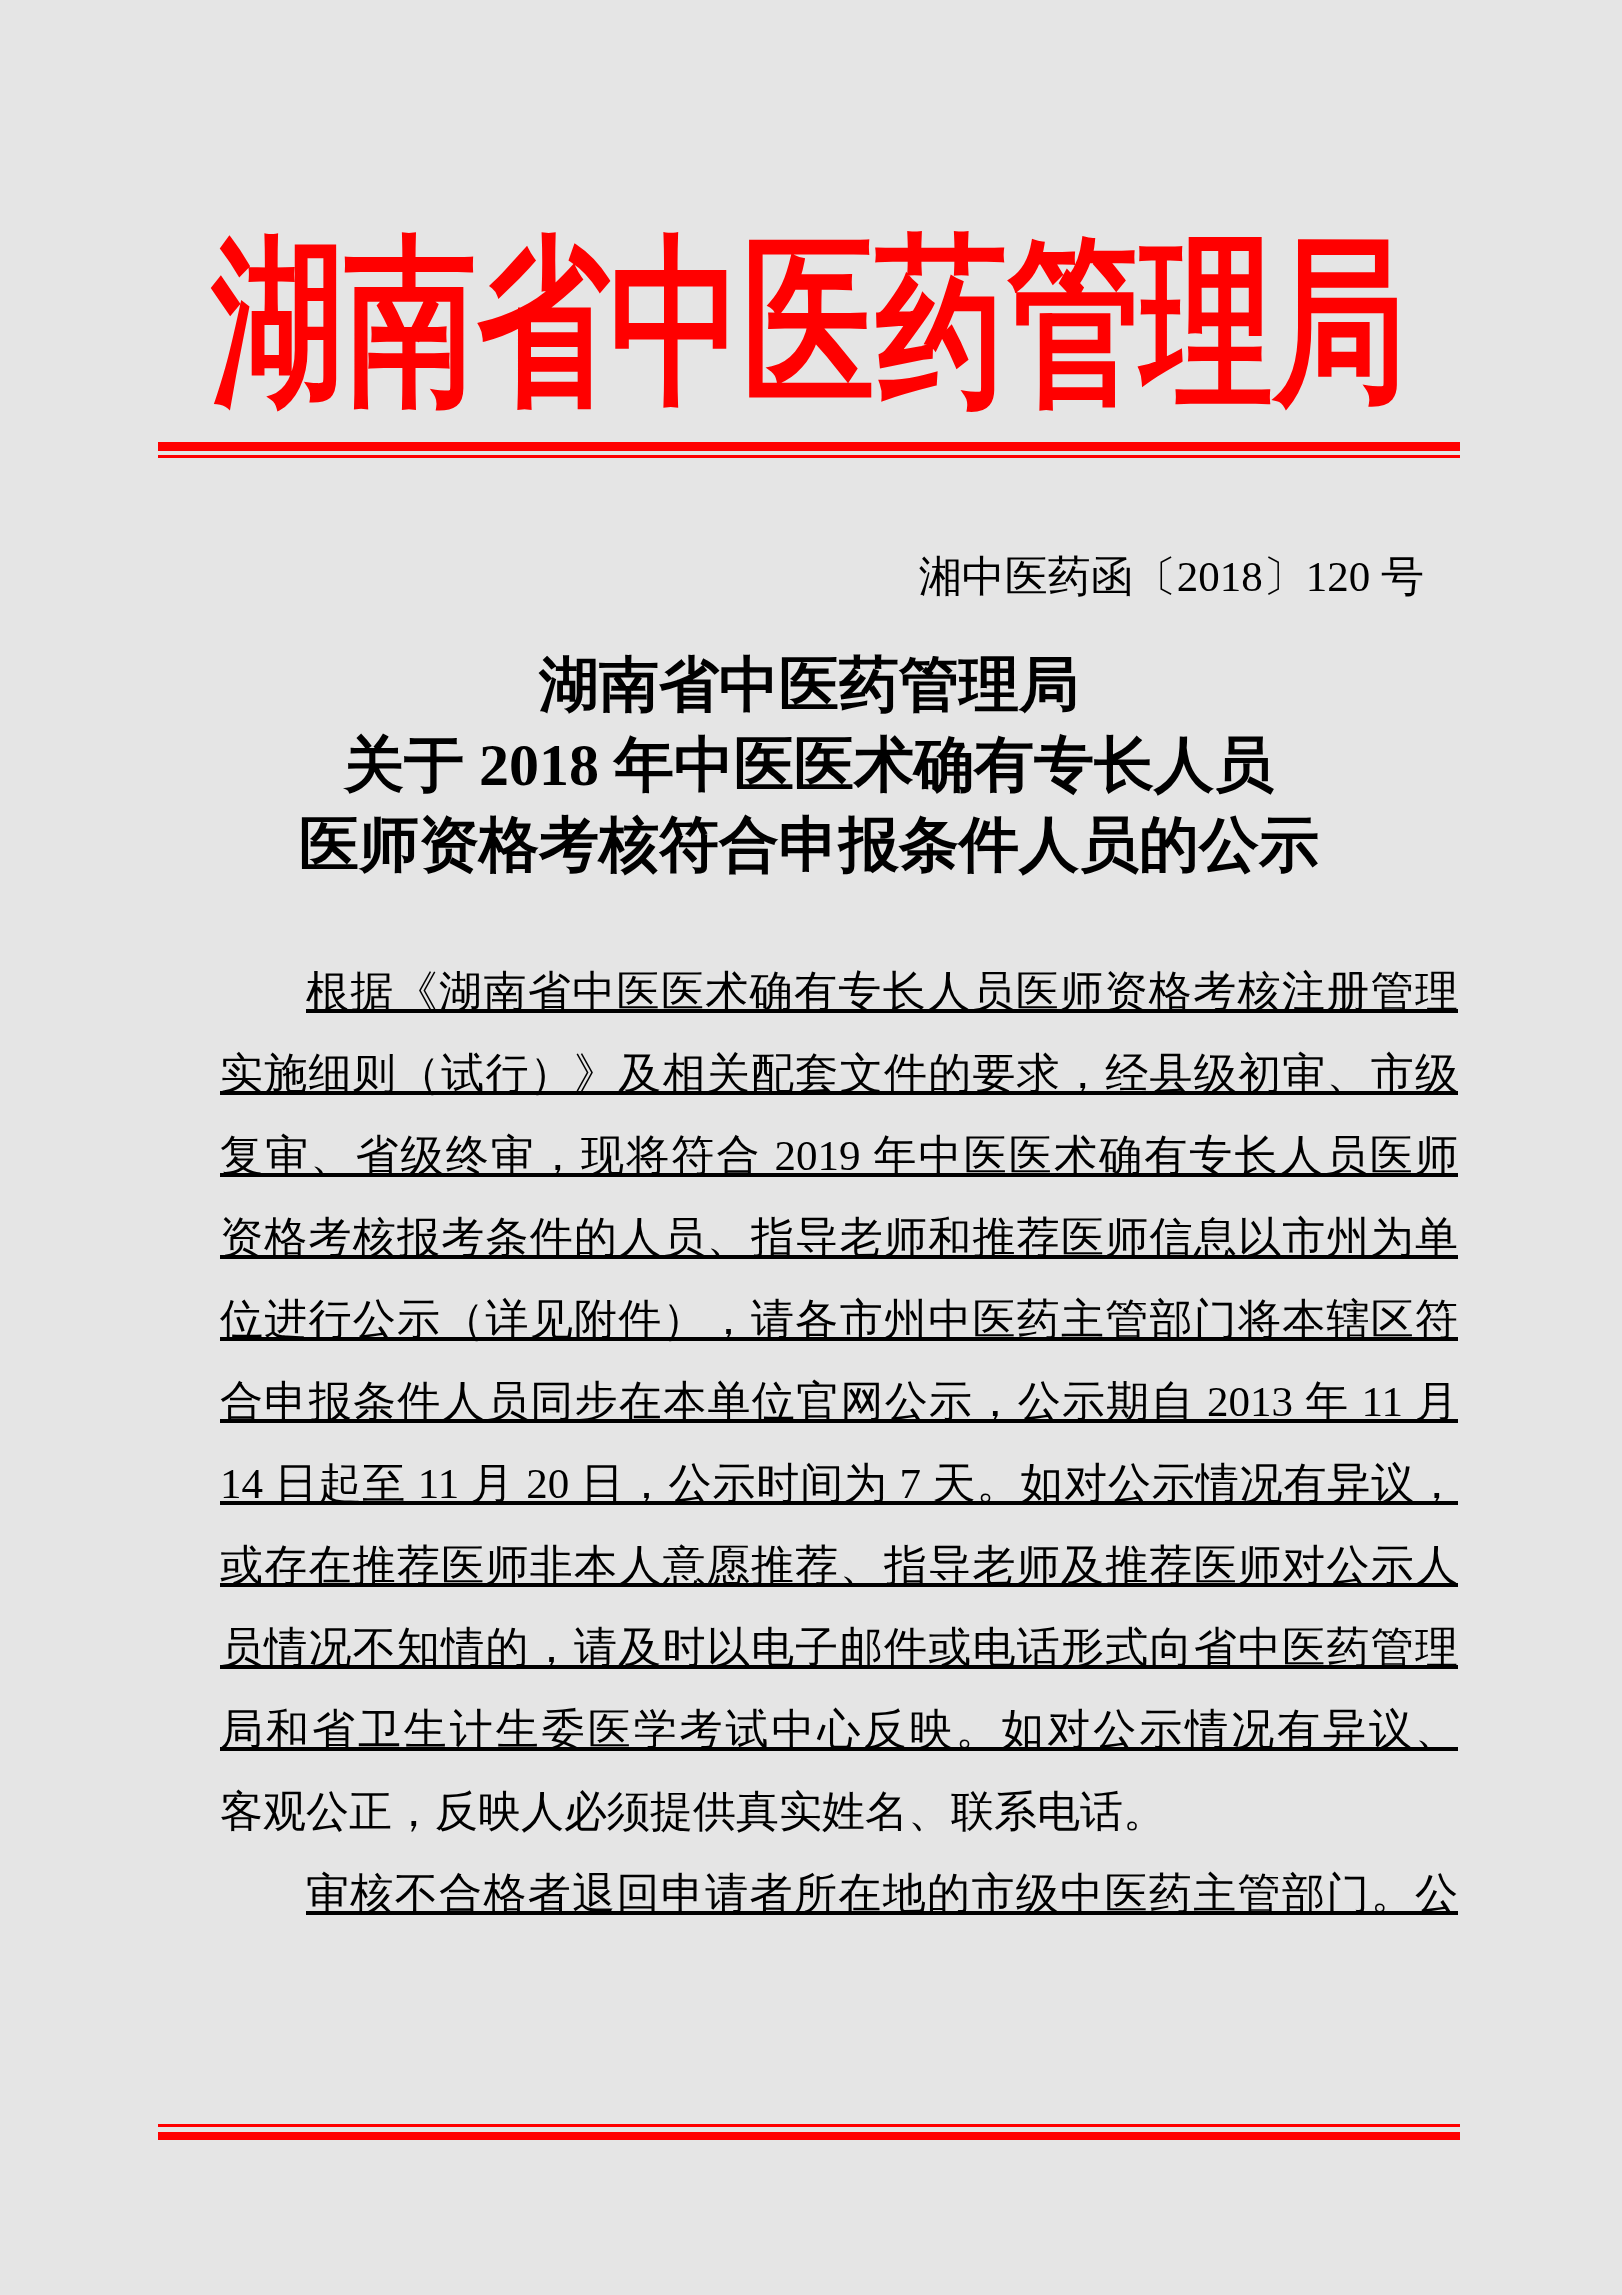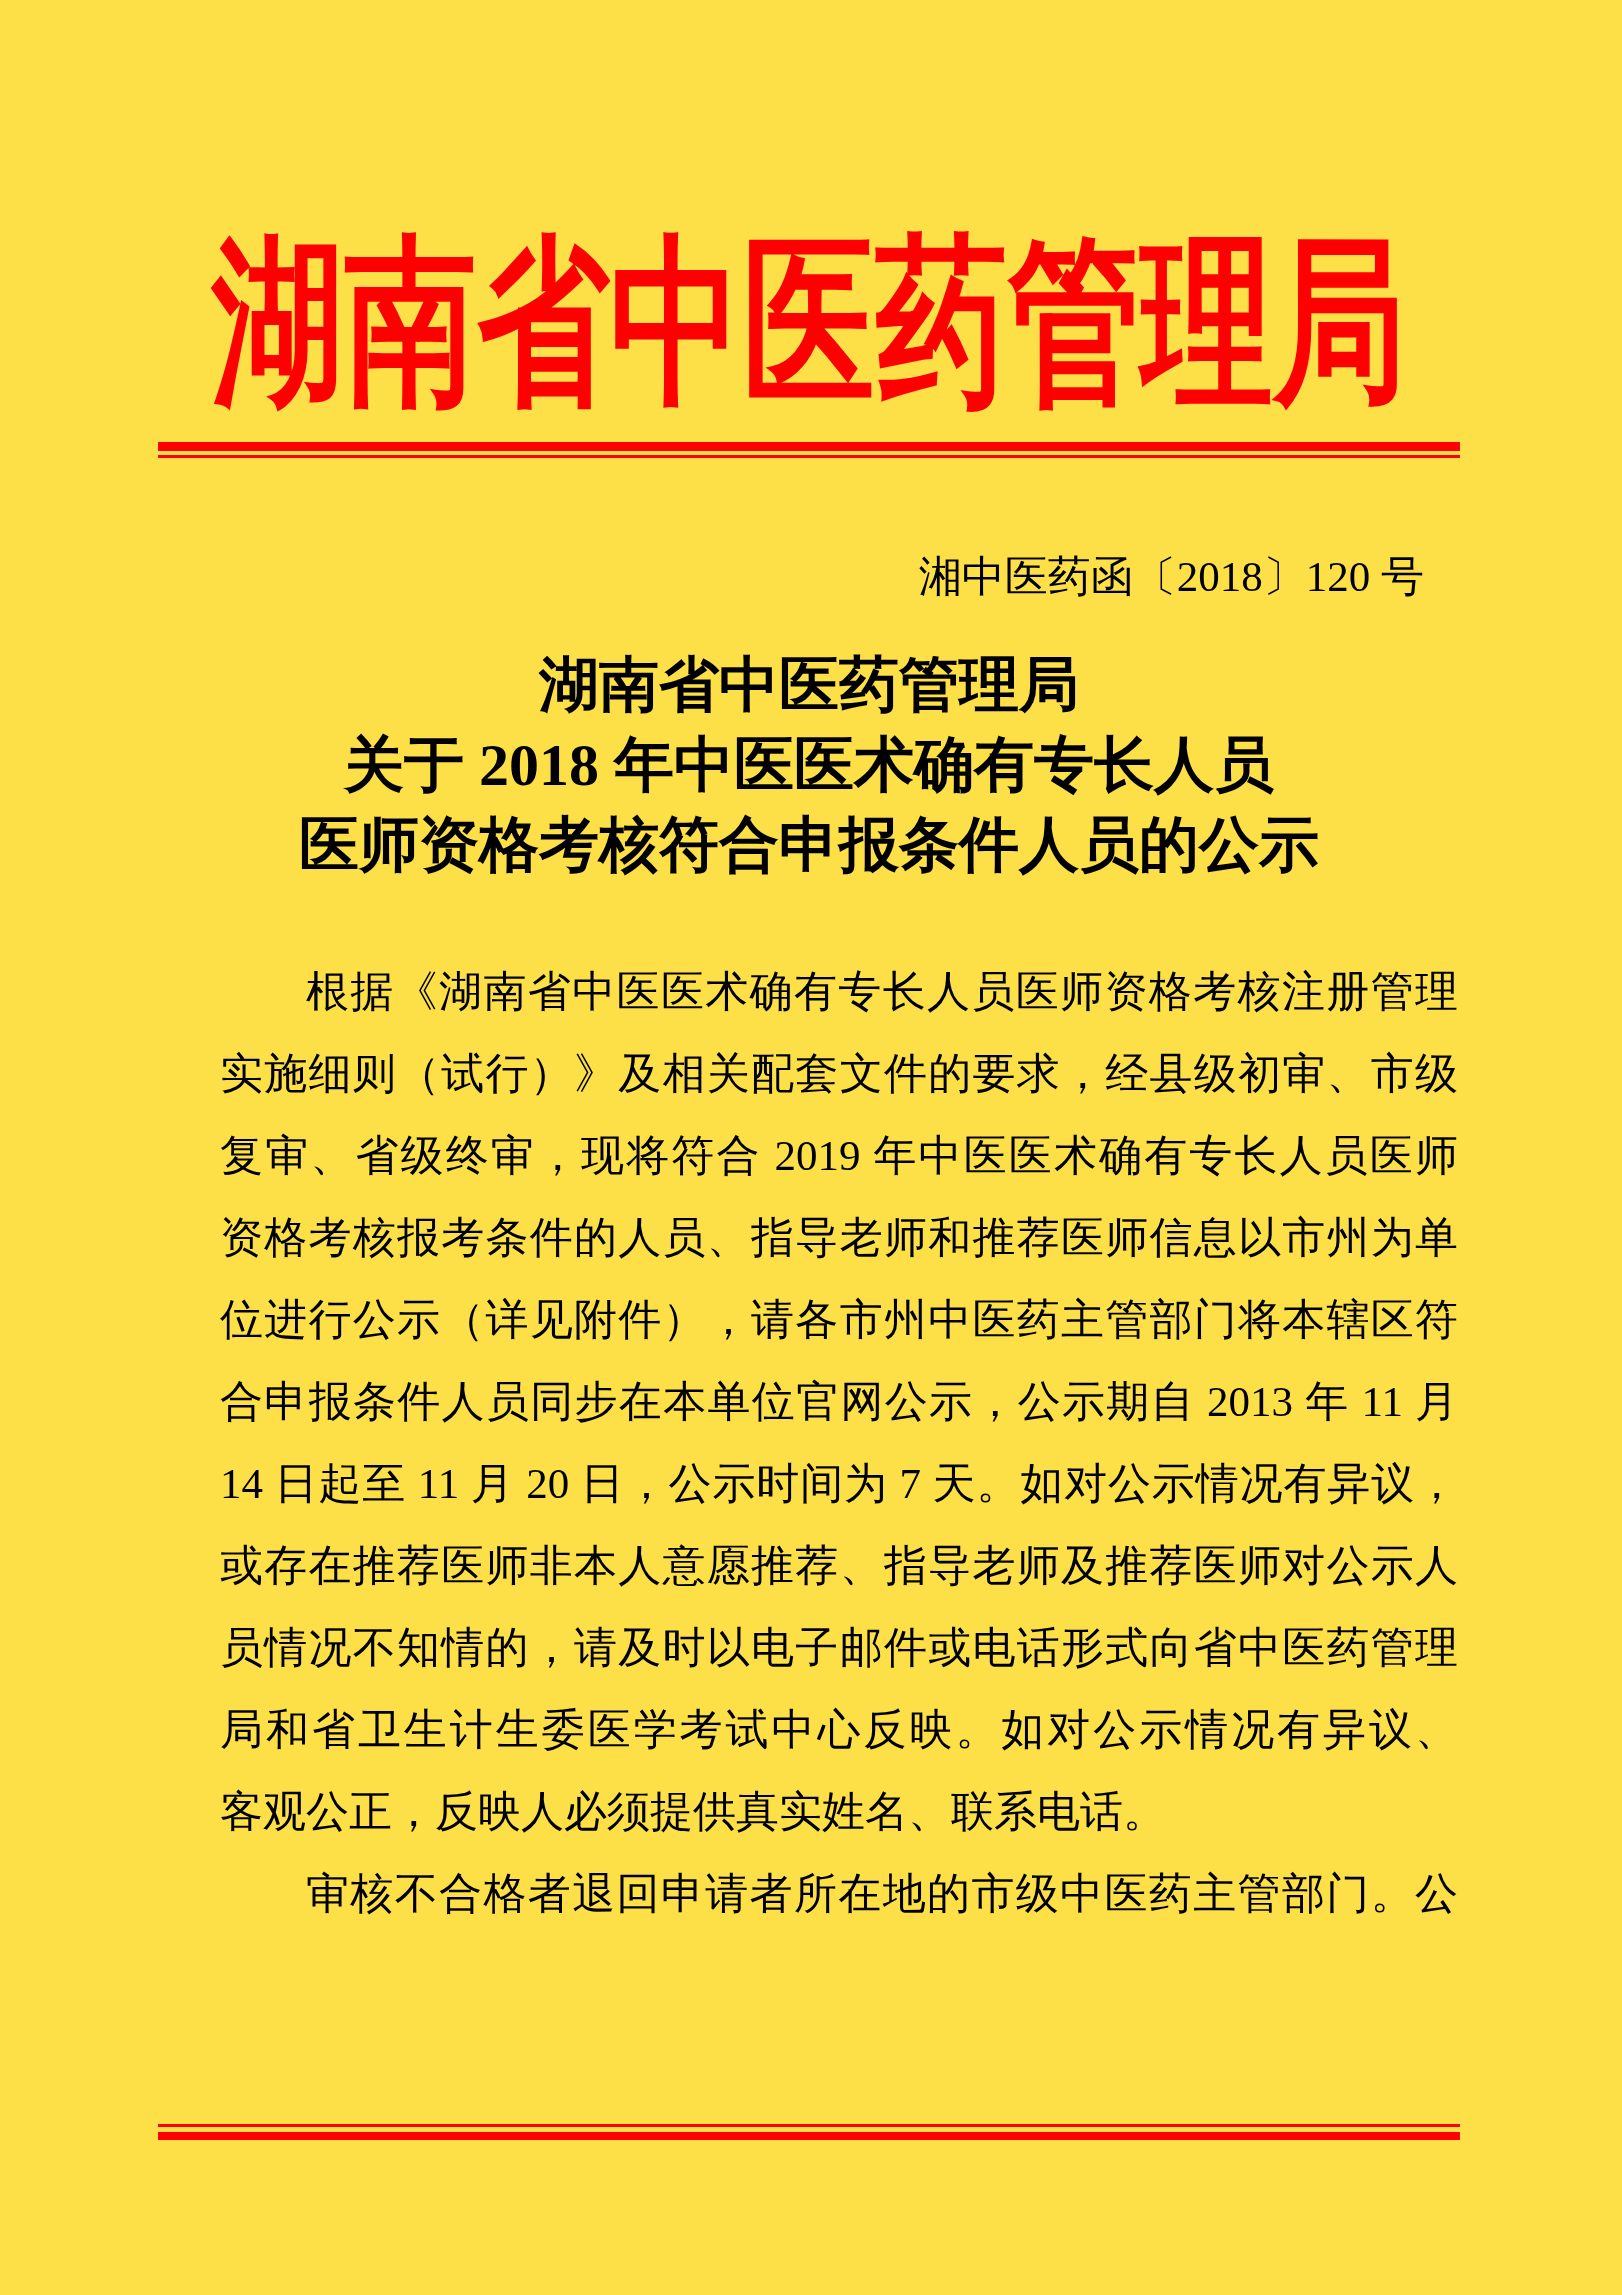--- a/index.html
+++ b/index.html
@@ -1,21 +1,21 @@
 <!DOCTYPE html>
 <html style="font-size:10.5px"><head>
 <meta charset="utf-8">
 <style>
   html, body { margin: 0; padding: 0; background: #888; }
   .page {
     position: relative;
     width: 1622px;
     height: 2295px;
     margin: 0 auto;
-    background: #fde047;
+    background: #e5e5e5;
     font-family: "Liberation Serif", serif;
     color: #000000;
     overflow: hidden;
   }
   
   .masthead {
     position: absolute;
     top: 233px;
     left: 158px;
     width: 1302px;
@@ -73,20 +73,21 @@
     font-size: 43px;
     line-height: 82px;
   }
   .body-text .line { height: 82px; white-space: nowrap; }
   .body-text .line.j {
     white-space: normal;
     text-align: justify;
     text-align-last: justify;
     text-justify: inter-character;
     overflow: hidden;
+    text-decoration: underline;
   }
   .body-text .line.indent { text-indent: 2em; }
 </style>
 </head>
 <body>
 
 <div class="page">
 
   <div class="masthead">湖南省中医药管理局</div>
 

